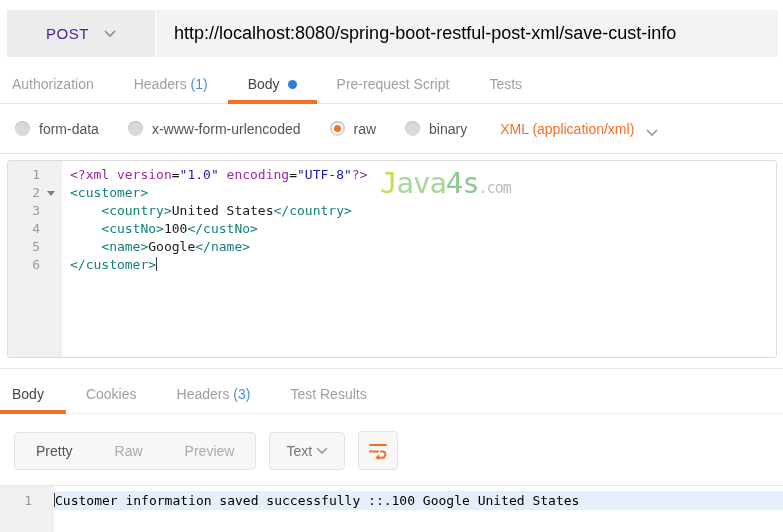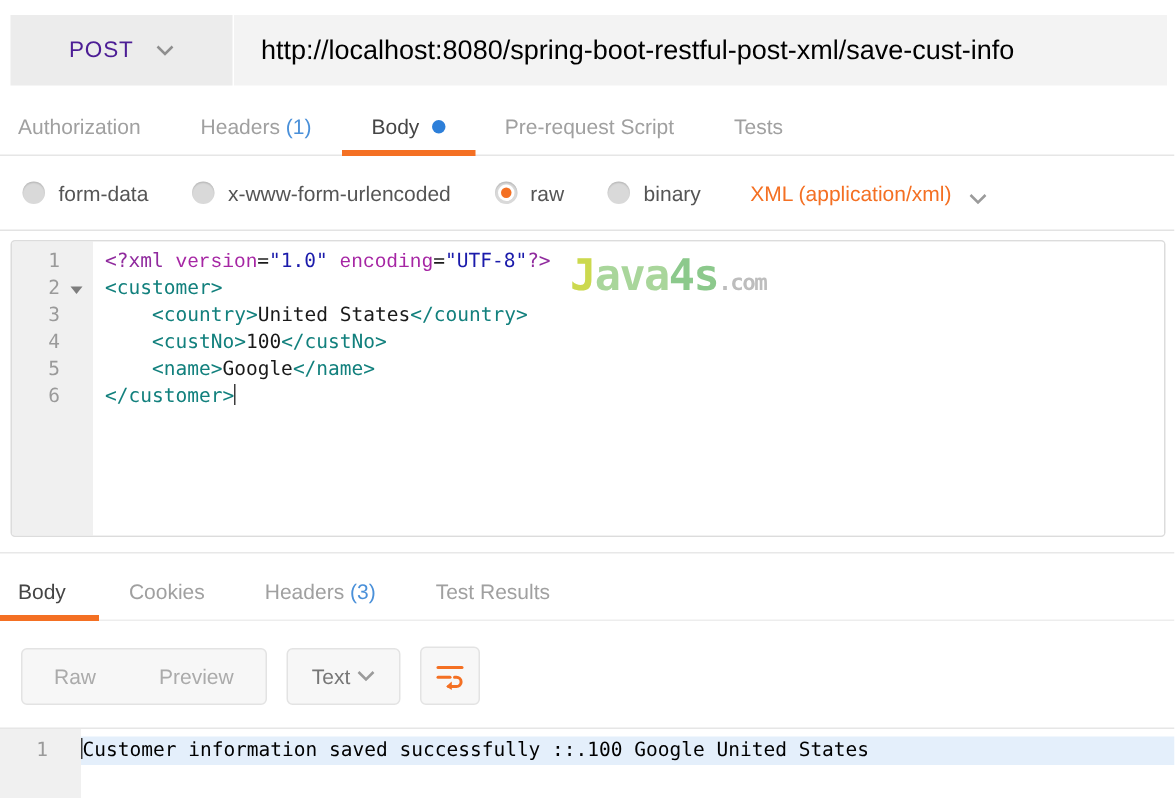--- a/index.html
+++ b/index.html
@@ -36,26 +36,26 @@
   .editor{position:relative;display:flex;margin:6px 6px 0 7px;height:196px;border:1px solid #dcdcdc;
     border-radius:3px;font-family:"DejaVu Sans Mono","Liberation Mono",monospace;font-size:13px;line-height:18px;overflow:hidden;background:#fff;}
   .gutter{width:54px;background:#f0f0f0;padding-top:5px;flex-shrink:0;}
   .gutter-row{display:flex;height:18px;color:#9a9a9a;align-items:center;}
   .gnum{width:32px;text-align:right;}
   .gfold{width:22px;display:flex;align-items:center;justify-content:center;}
   .fold-arrow{width:0;height:0;border-left:4px solid transparent;border-right:4px solid transparent;border-top:5px solid #7d7d7d;}
   .code{flex:1;background:#fff;padding:5px 0 0 8px;position:relative;}
   .code-line{height:18px;white-space:pre;color:#1a1a1a;}
   .tk-meta{color:#902b9e;}
-  .tk-attr{color:#a626a4;font-family:Liberation Mono, monospace;}
+  .tk-attr{color:#a626a4;}
   .tk-str{color:#1b1bab;}
   .tk-tag{color:#12807d;}
   .tk-plain{color:#1a1a1a;}
   .caret{display:inline-block;width:1px;height:14px;background:#3c3c3c;vertical-align:-2px;}
-  .watermark{position:absolute;left:372px;top:8px;font-weight:bold;font-size:29px;letter-spacing:-1px;user-select:none;line-height:1;}
+  .watermark{position:absolute;left:372px;top:8px;font-weight:normal;font-size:29px;letter-spacing:-1px;user-select:none;line-height:1;}
   .watermark .suffix{font-size:15px;}
   
   .section-sep{margin-top:10px;border-top:1px solid #e8e8e8;height:0;}
   .resp-toolbar{display:flex;align-items:center;padding:17px 0 15px 14px;gap:13px;}
   .btn-group{display:flex;background:#f7f7f7;border:1px solid #e3e3e3;border-radius:4px;overflow:hidden;}
   .vbtn{padding:10px 21px;font-size:14px;color:#ababab;cursor:pointer;}
   .vbtn.active{color:#555;}
   .select-btn{display:flex;align-items:center;gap:4px;background:#f7f7f7;border:1px solid #e3e3e3;
     border-radius:4px;padding:10px 16px;font-size:14px;color:#777;cursor:pointer;}
   .wrap-btn{background:#f7f7f7;border:1px solid #e3e3e3;border-radius:4px;width:40px;height:39px;
@@ -162,20 +162,21 @@
 
 <div class="tabs resp-tabs" id="resp-tabs">
     <div class="tab active"><span>Body</span></div>
     <div class="tab"><span>Cookies</span></div>
     <div class="tab"><span>Headers</span><span class="count"> (3)</span></div>
     <div class="tab"><span>Test Results</span></div>
   </div>
 
 <div class="resp-toolbar">
   <div class="btn-group" id="view-group">
+      <div class="vbtn active">Pretty</div>
       <div class="vbtn">Raw</div>
       <div class="vbtn">Preview</div>
     </div>
   <div class="select-btn">
     <span>Text</span>
     <svg width="12" height="8" viewBox="0 0 12 8">
         <polyline points="1,1 6,6 11,1" fill="none" stroke="#9b9b9b" stroke-width="1.7"></polyline>
       </svg>
   </div>
   <div class="wrap-btn">

